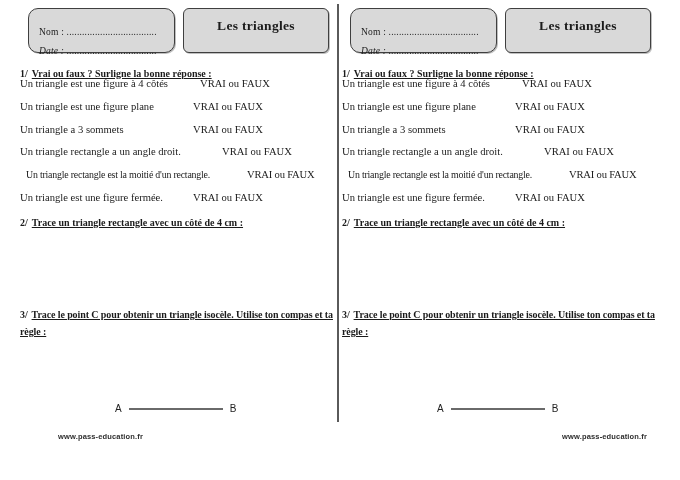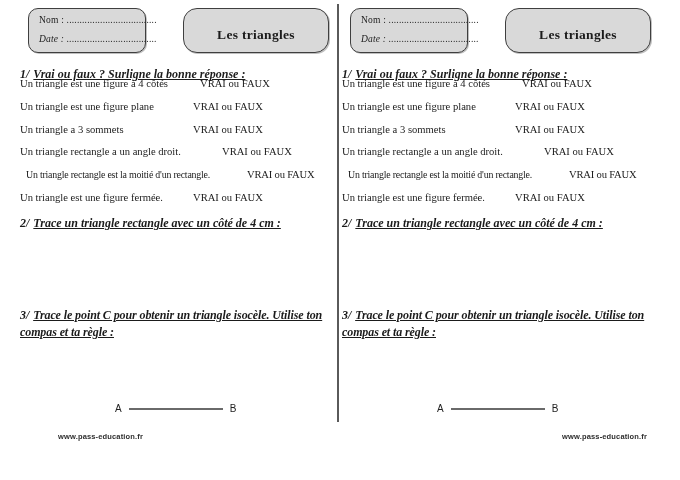--- a/index.html
+++ b/index.html
@@ -12,40 +12,40 @@
   }
   .col{position:absolute;top:0;width:318px;height:480px;}
   #col-left{left:20px;}
   #col-right{left:342px;}
   #divider{
     position:absolute;left:337px;top:4px;width:2px;height:418px;
     background:var(--line,#5a5a5a);
   }
   
   .namebox{
-    position:absolute;left:8px;top:8px;width:118px;height:45px;
+    position:absolute;left:8px;top:8px;width:147px;height:45px;
     background:var(--box-fill,#d9d9d9);
     border:1.6px solid var(--box-border,#3f3f3f);
     border-radius:10px;box-sizing:border-box;
-    padding:6px 0 0 10px;font-size:9.5px;
+    padding:18px 0 0 10px;font-size:9.5px;
     box-shadow:1px 1px 0 rgba(0,0,0,.25);
   }
   .nameline{line-height:10px;white-space:nowrap;letter-spacing:.2px;}
   .nameline + .nameline{margin-top:9px;font-style:italic;}
   .titlebox{
     position:absolute;left:163px;top:8px;width:146px;height:45px;
     background:var(--box-fill,#d9d9d9);
     border:1.6px solid var(--box-border,#3f3f3f);
-    border-radius:14px;box-sizing:border-box;
-    text-align:center;padding-top:16px;
+    border-radius:6px;box-sizing:border-box;
+    text-align:center;padding-top:7px;
     box-shadow:1px 1px 0 rgba(0,0,0,.25);
   }
   .title{font-weight:bold;font-size:13.5px;letter-spacing:.3px;}
   
-  .h{position:absolute;left:0;font-weight:bold;font-size:12px;line-height:16.5px;white-space:nowrap;font-style:italic;}
+  .h{position:absolute;left:0;font-weight:bold;font-size:10px;line-height:16.5px;white-space:nowrap;}
   .h .num{margin-right:4px;}
   .h .ul{text-decoration:underline;}
   .h1{top:66px;}
   .h2{top:215px;text-align:center;}
   .h3{top:307px;white-space:normal;width:317px;letter-spacing:-0.1px;}
   
   .tf-rows{position:absolute;left:0;top:78px;width:100%;font-size:10.6px;}
   .tf-row{position:relative;height:22.8px;}
   .statement,.answer{position:absolute;top:0;white-space:nowrap;}
   .statement{left:0;}

